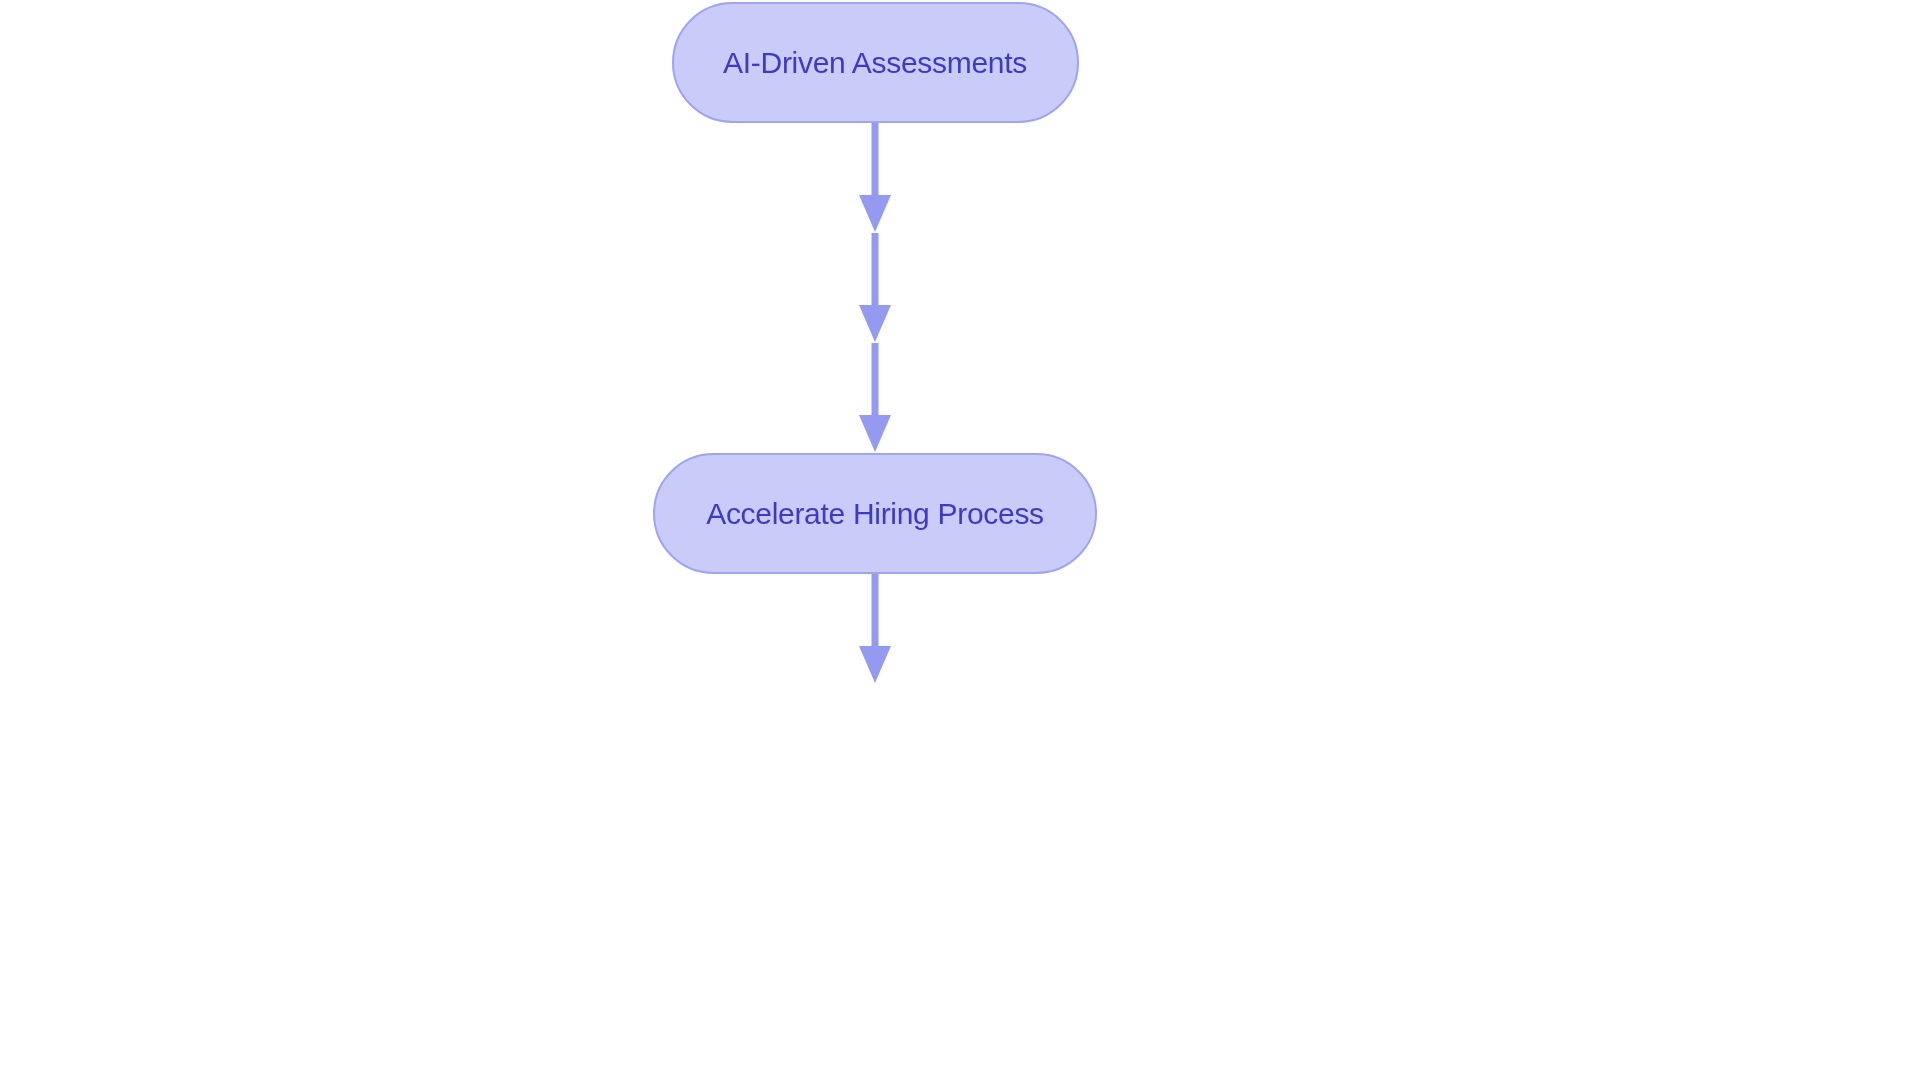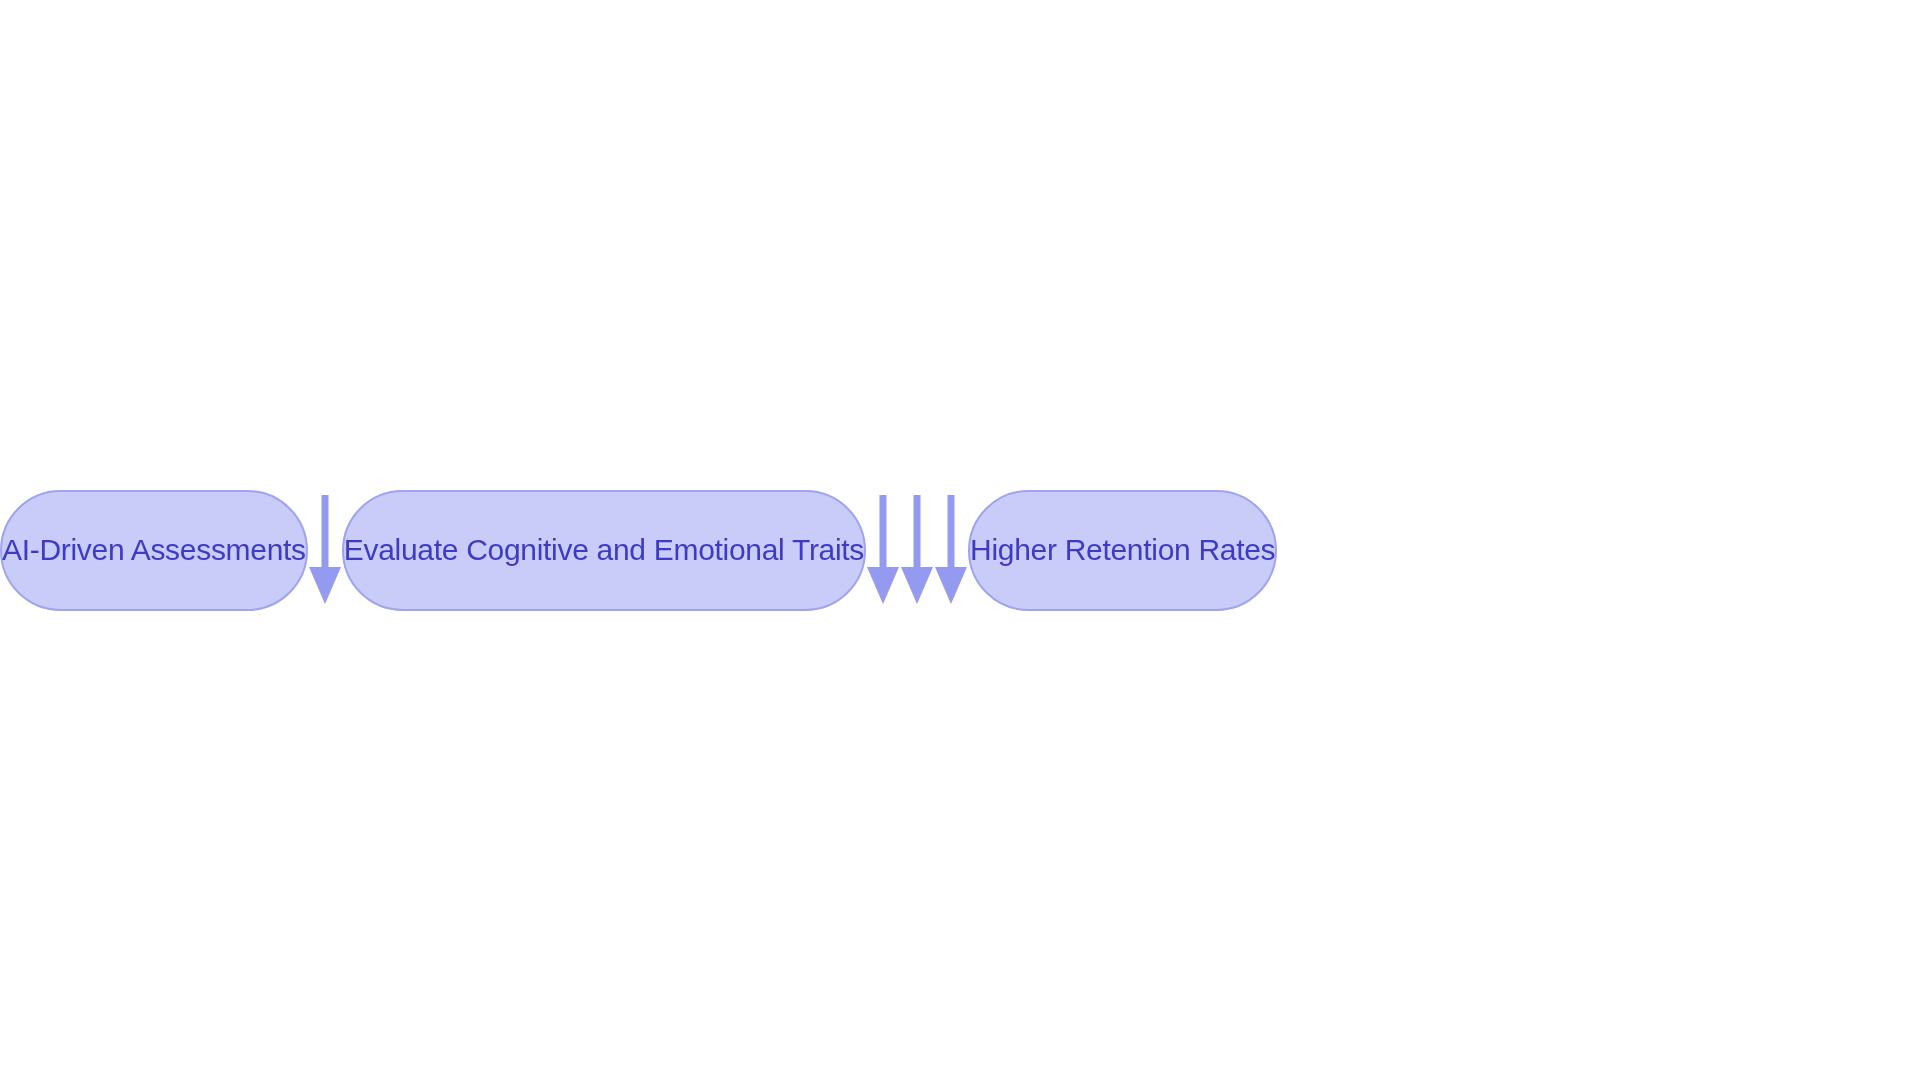--- a/index.html
+++ b/index.html
@@ -8,23 +8,23 @@
     background: #ffffff;
     font-family: "Liberation Sans", "DejaVu Sans", sans-serif;
   }
 
   .canvas {
     position: relative;
     width: 1750px;
     height: 1083px;
     background: #ffffff;
     display: flex;
-    flex-direction: row;
+    flex-direction: column;
     align-items: center;
-    padding-top: 17px;
+    padding-top: 2px;
     overflow: hidden;
   }
 
   .flow-node {
     height: 121px;
     flex: 0 0 121px;
     border-radius: 60.5px;
     background: #c9cbf8;
     border: 2px solid #9fa4ef;
     display: flex;
@@ -55,38 +55,35 @@
 
   <div class="flow-node" style="width:407px">
     <span class="node-label">AI-Driven Assessments</span>
   </div>
 
   <svg class="connector" viewBox="0 0 34 110" aria-hidden="true">
     <rect x="13.5" y="0" width="7" height="74" fill="#939af0"></rect>
     <polygon points="1,72 33,72 17,109" fill="#939af0"></polygon>
   </svg>
 
-  <div class="flow-node" style="width:640px">
-    <span class="node-label">Evaluate Cognitive and Emotional Traits</span>
-  </div>
 
   <svg class="connector" viewBox="0 0 34 110" aria-hidden="true">
     <rect x="13.5" y="0" width="7" height="74" fill="#939af0"></rect>
     <polygon points="1,72 33,72 17,109" fill="#939af0"></polygon>
   </svg>
 
 
   <svg class="connector" viewBox="0 0 34 110" aria-hidden="true">
     <rect x="13.5" y="0" width="7" height="74" fill="#939af0"></rect>
     <polygon points="1,72 33,72 17,109" fill="#939af0"></polygon>
   </svg>
 
+  <div class="flow-node" style="width:444px">
+    <span class="node-label">Accelerate Hiring Process</span>
+  </div>
 
   <svg class="connector" viewBox="0 0 34 110" aria-hidden="true">
     <rect x="13.5" y="0" width="7" height="74" fill="#939af0"></rect>
     <polygon points="1,72 33,72 17,109" fill="#939af0"></polygon>
   </svg>
 
-  <div class="flow-node" style="width:408px">
-    <span class="node-label">Higher Retention Rates</span>
-  </div>
 
 </div>
 
 </body></html>

